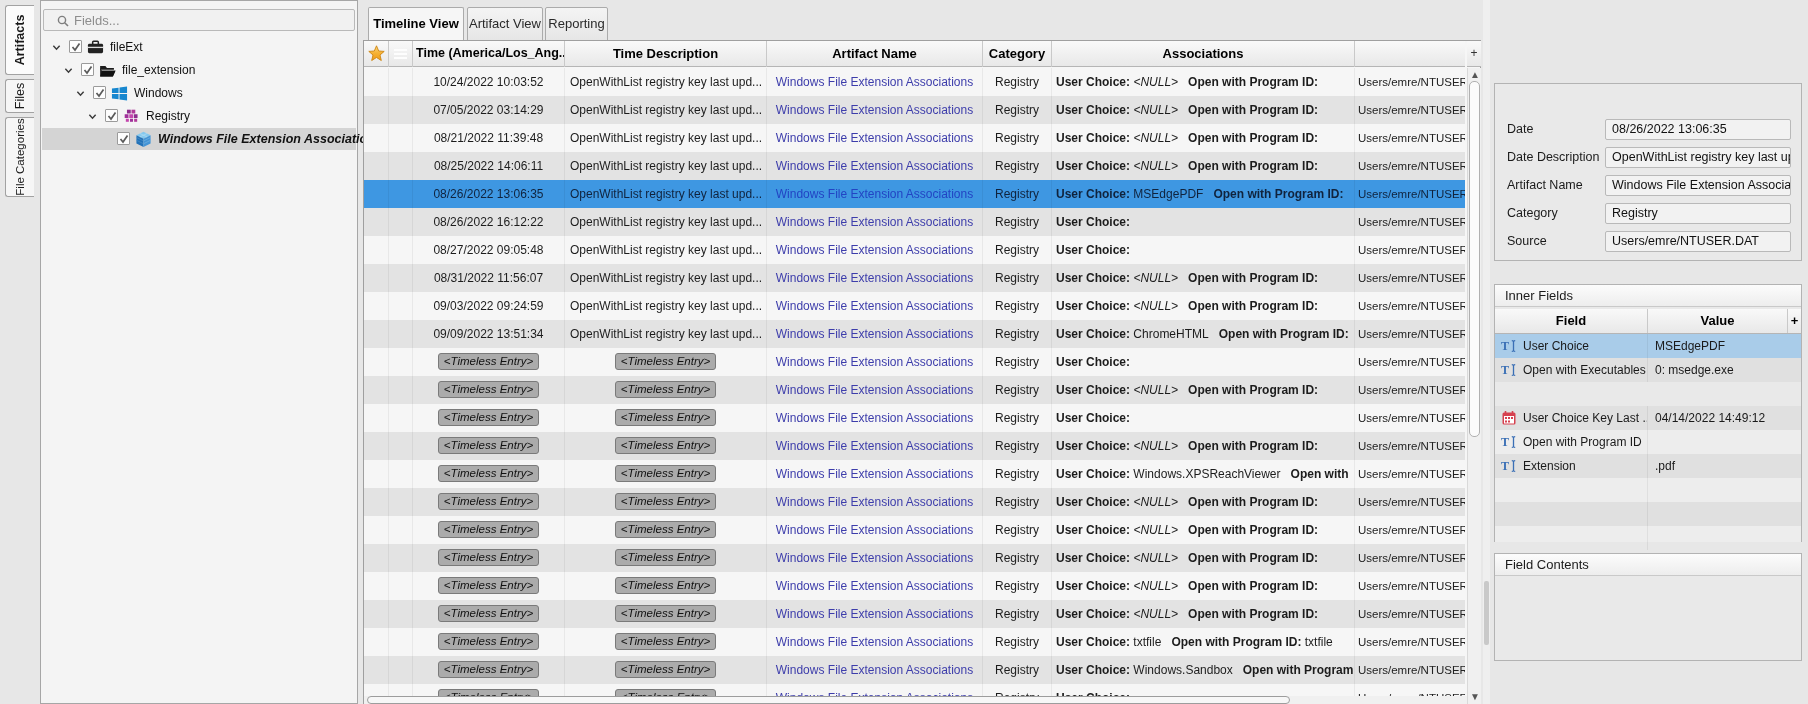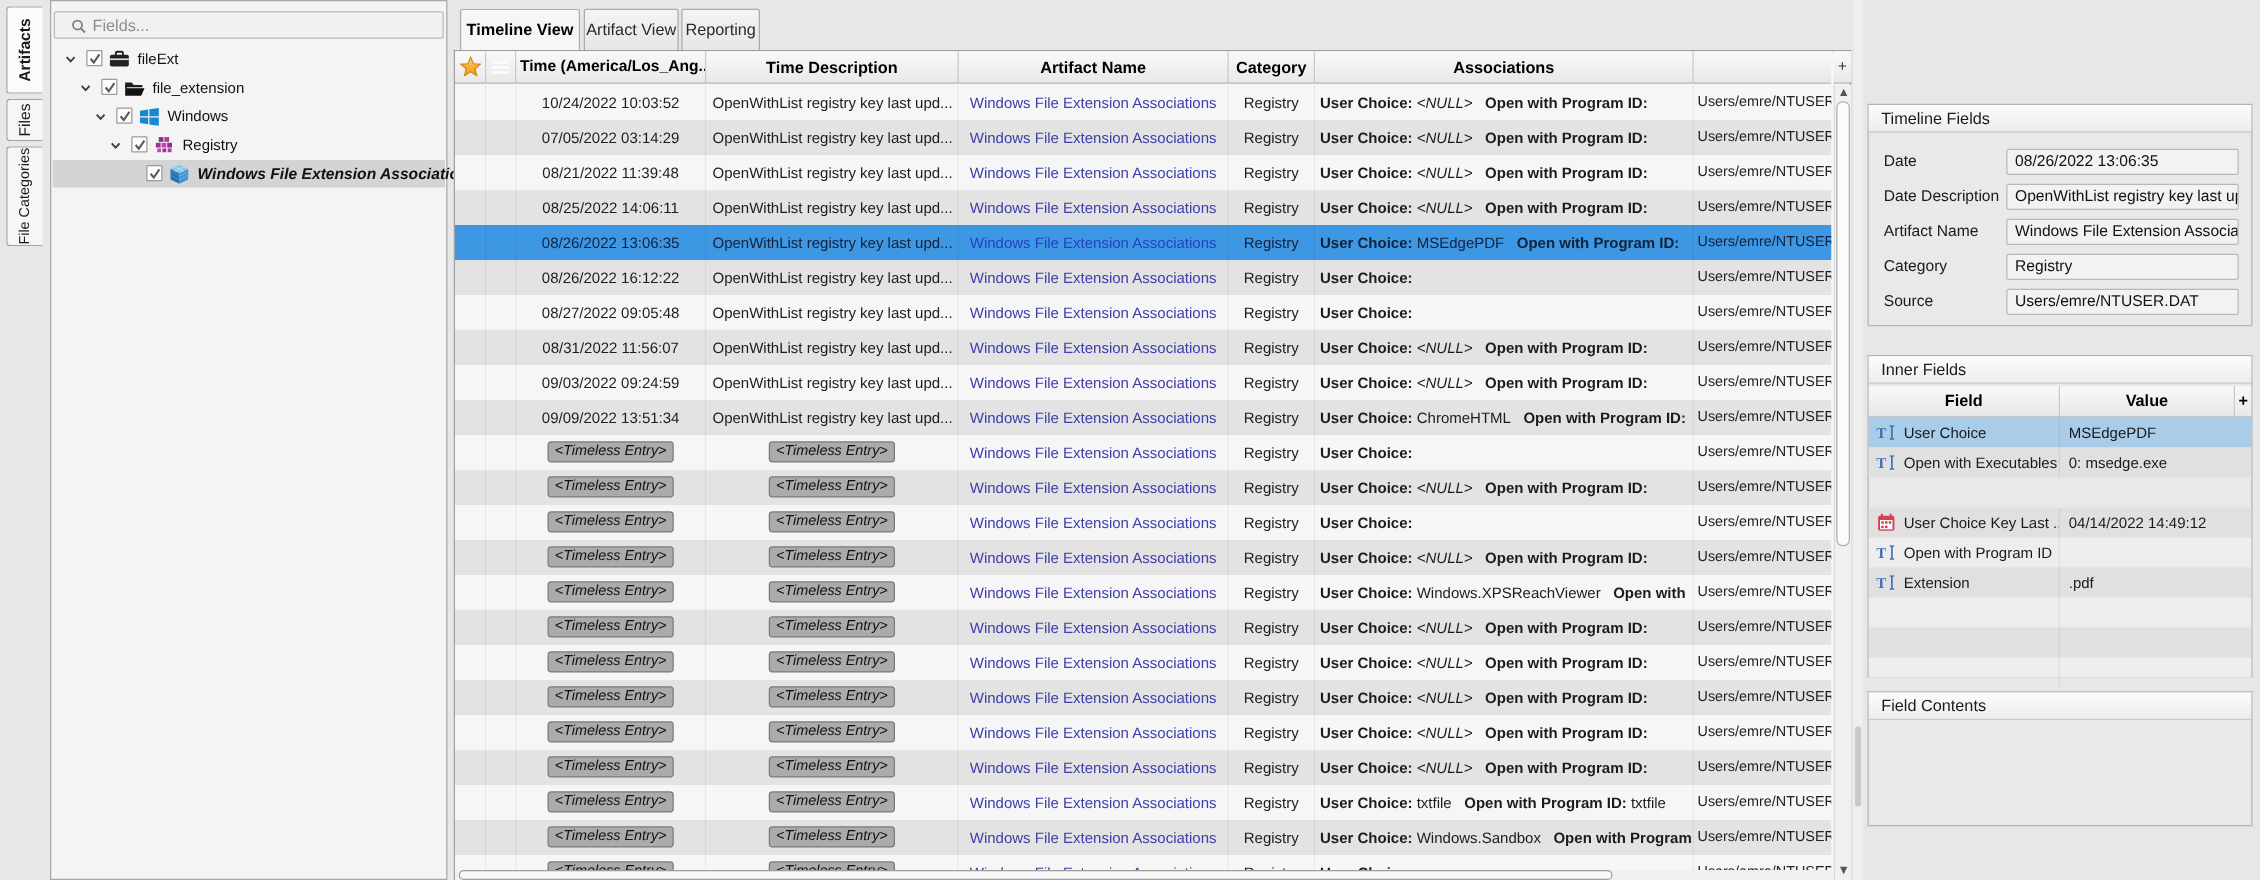--- a/index.html
+++ b/index.html
@@ -487,21 +487,20 @@
 <div class="sbarrow" style="top:1px;">▲</div>
 <div class="thumb"></div>
 <div class="sbarrow" style="top:623px;">▼</div>
 </div>
 </div>
 <div id="rpanel">
 <div id="rsb">
       <div class="thumb"></div>
     </div>
 <div class="gbox" style="top:83px;height:178px;">
-<div class="gtitle">Timeline Fields</div>
 <div class="fl" style="top:38px;">Date</div>
 <div class="fi" style="top:35px;">08/26/2022 13:06:35</div>
 <div class="fl" style="top:66px;">Date Description</div>
 <div class="fi" style="top:63px;">OpenWithList registry key last up</div>
 <div class="fl" style="top:94px;">Artifact Name</div>
 <div class="fi" style="top:91px;">Windows File Extension Associat</div>
 <div class="fl" style="top:122px;">Category</div>
 <div class="fi" style="top:119px;">Registry</div>
 <div class="fl" style="top:150px;">Source</div>
 <div class="fi" style="top:147px;">Users/emre/NTUSER.DAT</div>

